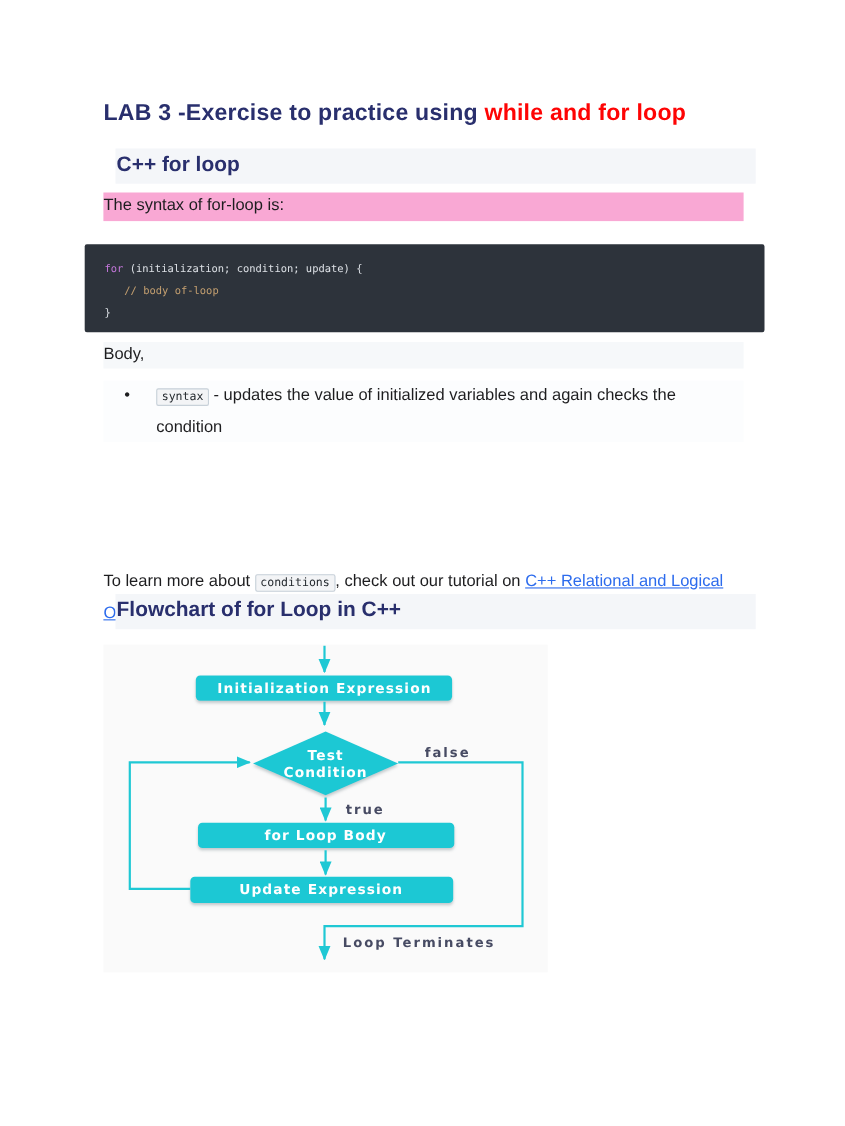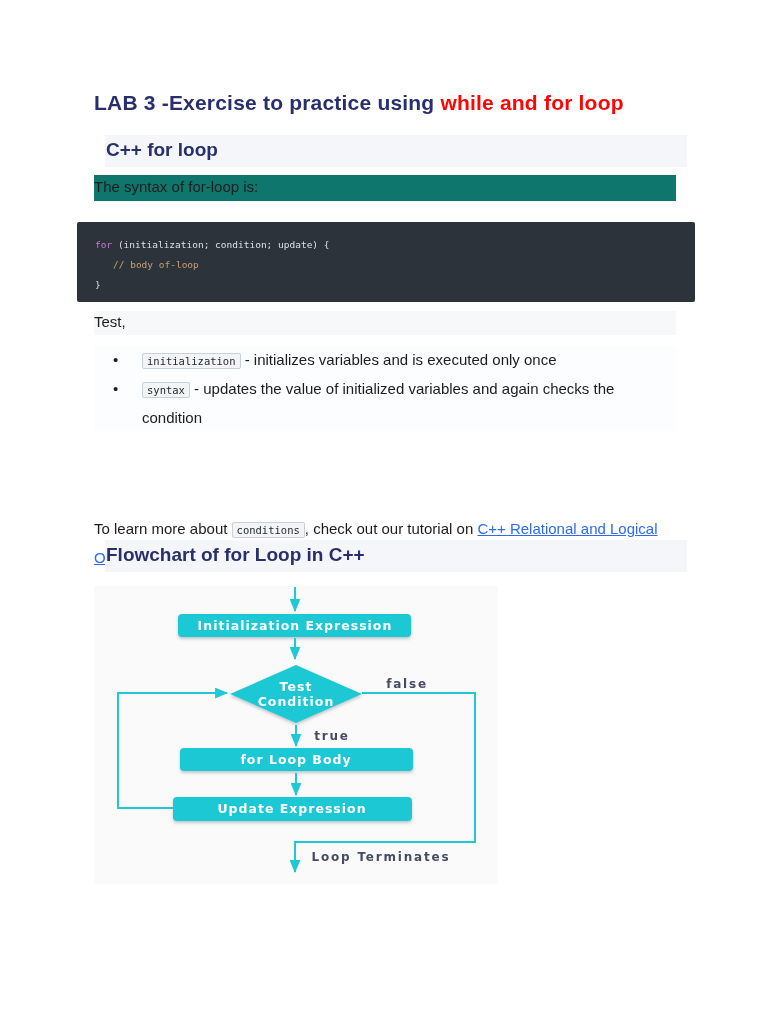--- a/index.html
+++ b/index.html
@@ -14,21 +14,21 @@
   .navy{color:#292f6d;}
   .red{color:#fe0404;}
 
   
   .band{background:#f4f6f9;left:94px;width:582px;}
   .h-band{height:32px;margin-left:11px;}
   .h-text{font-size:19px;font-weight:bold;color:#292f6d;padding:4px 0 0 1px;}
 
   .body-text{font-size:15px;color:#1d1d1f;}
 
-  .intro-band{left:94px;top:175px;width:582px;height:26px;background:#0f766e;}
+  .intro-band{left:94px;top:175px;width:582px;height:26px;background:#f9a8d4;}
   .intro-band .body-text{padding-top:3px;}
 
   
   .codeblock{
     left:77px;top:222px;width:618px;height:80px;background:#2d333b;border-radius:2px;
     font-family:"DejaVu Sans Mono","Liberation Mono",monospace;font-size:9.5px;
     color:#dde1e6;box-sizing:border-box;padding:13px 0 16px 18px;
   }
   .codeblock .cline{line-height:20px;white-space:pre;}
   .kw{color:#c678dd;}
@@ -78,28 +78,25 @@
   <div class="body-text">The syntax of for-loop is:</div>
 </div>
 
 <div class="abs codeblock">
   <div class="cline"><span class="kw">for</span><span> (initialization; condition; update) {</span></div>
   <div class="cline indent cmt">// body of-loop</div>
   <div class="cline">}</div>
 </div>
 
 <div class="abs here-band">
-  <div class="body-text">Test,</div>
+  <div class="body-text">Body,</div>
 </div>
 
 <div class="abs bullets">
   <ul>
-    <li>
-      <span class="chip">initialization</span><span> - initializes variables and is executed only once</span>
-    </li>
     <li>
       <span class="chip">syntax</span><span> - updates the value of initialized variables and again checks the condition</span>
     </li>
   </ul>
 </div>
 
 <div class="abs learn">
   <span>To learn more about </span><span class="chip">conditions</span><span>, check out our tutorial on </span><a class="link">C++ Relational and Logical Operators</a><span>.</span>
 </div>
 

